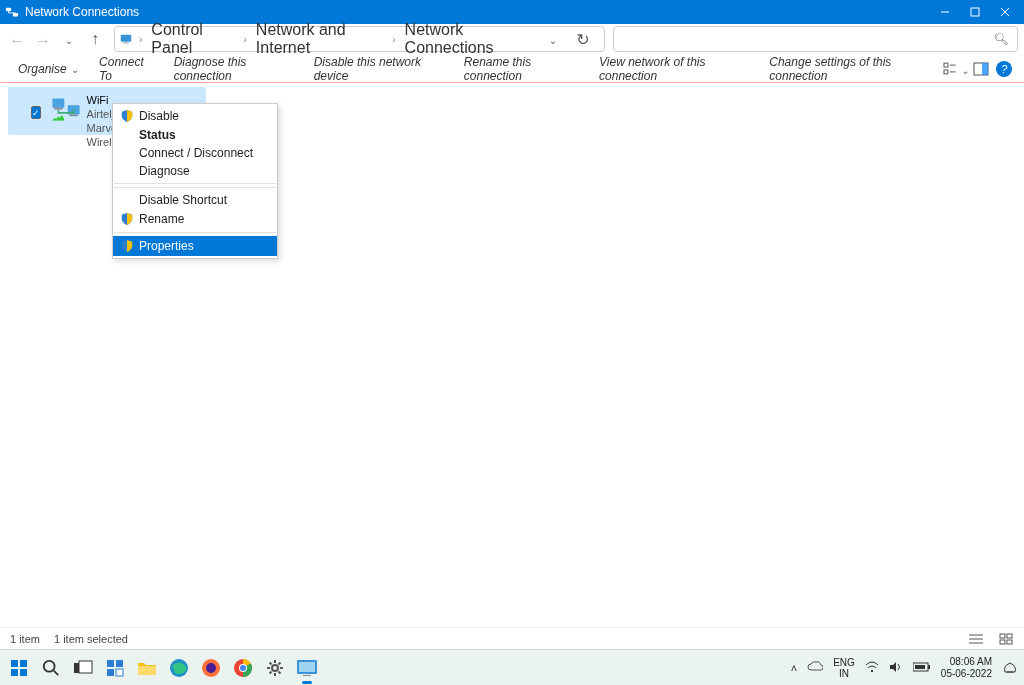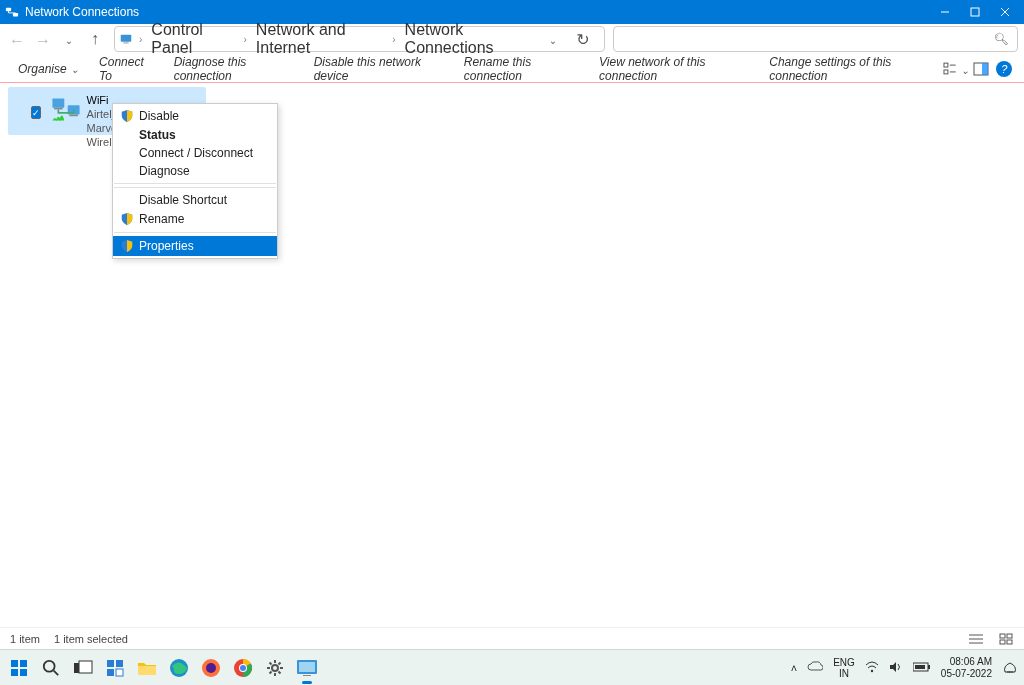--- a/index.html
+++ b/index.html
@@ -363,20 +363,20 @@
           <path d="M1 4 h3 l3 -3 v10 l-3 -3 h-3 z" fill="#333"></path>
           <path d="M9 3 q3 3 0 6" fill="none" stroke="#333"></path>
         </svg></span>
     <span><svg width="18" height="10" viewBox="0 0 18 10">
           <rect x="0" y="1" width="15" height="8" fill="none" stroke="#333"></rect>
           <rect x="15" y="3" width="2" height="4" fill="#333"></rect>
           <rect x="2" y="3" width="10" height="4" fill="#333"></rect>
         </svg></span>
     <div class="clock">
       <span>08:06 AM</span>
-      <span>05-07-2022</span>
+      <span>05-06-2022</span>
     </div>
     <span><svg width="16" height="16" viewBox="0 0 16 16">
           <path d="M3 13 q-2 -6 5 -9 q7 3 5 9 z" fill="none" stroke="#333"></path>
           <line x1="5" y1="13" x2="11" y2="13" stroke="#333"></line>
         </svg></span>
   </div>
 </div>
 
 </body></html>

